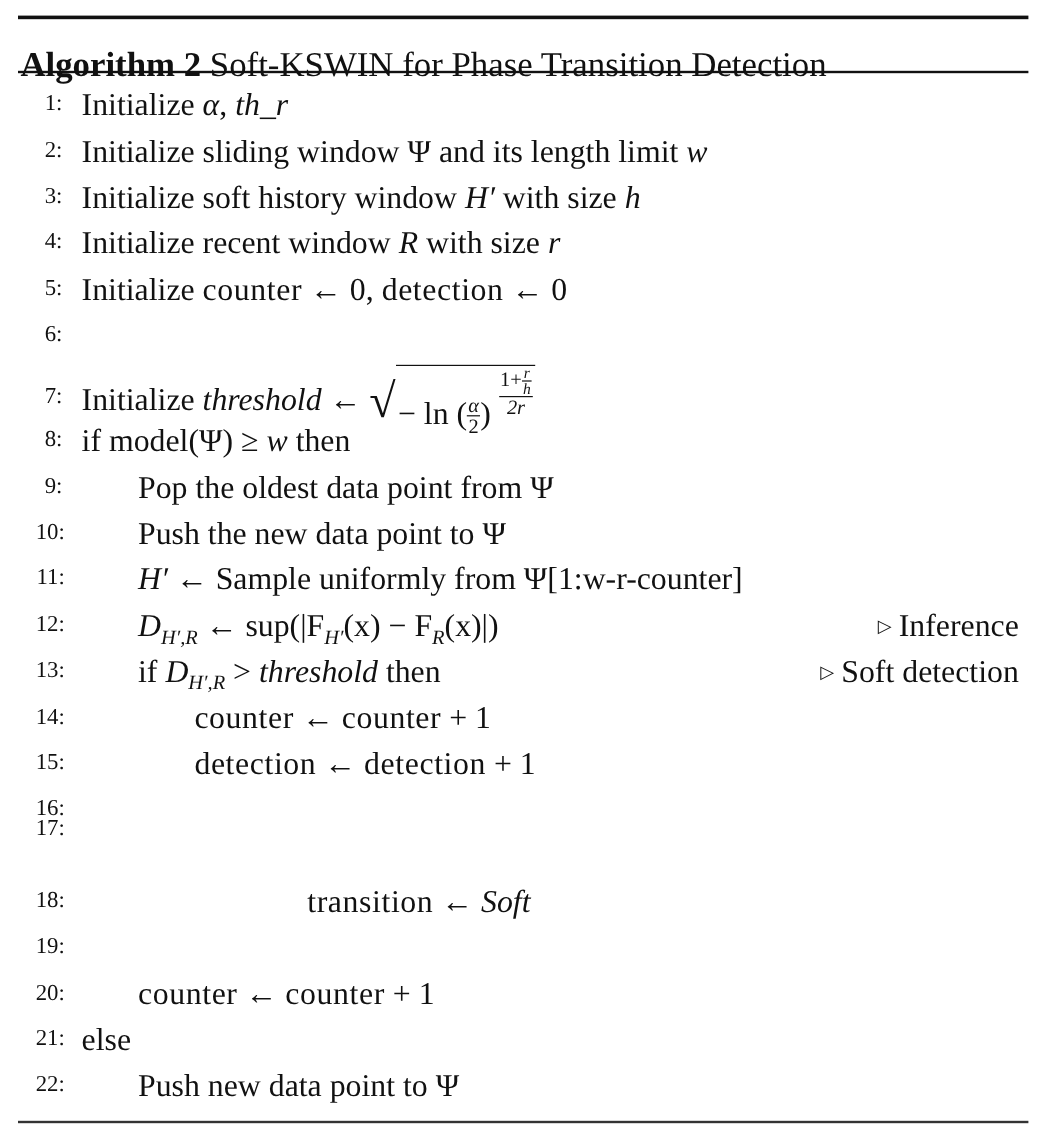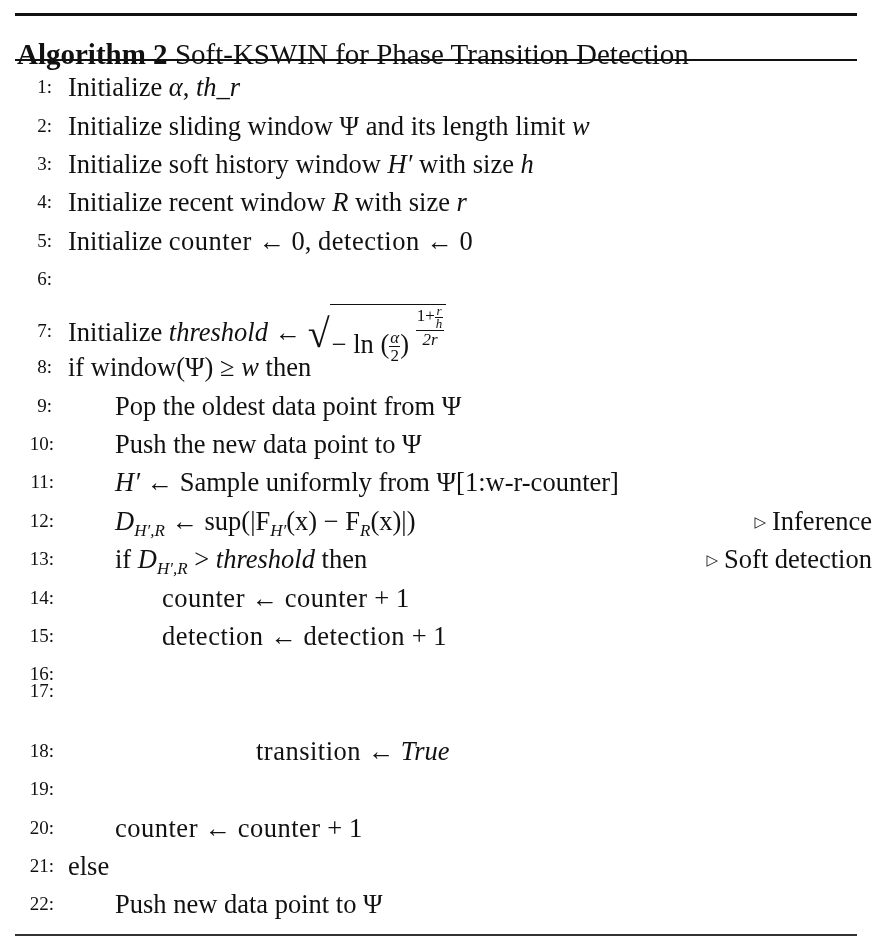--- a/index.html
+++ b/index.html
@@ -29,21 +29,21 @@
     .lnum.narrow { right: 831px; }
     .content { position: absolute; left: 68px; }
     .indent-1 { left: 115px; }
     .indent-2 { left: 162px; }
     .indent-3 { left: 209px; }
     .indent-4 { left: 256px; }
     .kw { font-weight: normal; }
     .it { font-style: italic; }
     .var { letter-spacing: 0.5px; }
     .comment {
-      position: absolute; right: 11px; font-size: 26.5px;
+      position: absolute; right: 34px; font-size: 26.5px;
     }
     .tri { font-size: 15px; vertical-align: 3px; margin-right: 6px; }
     sub { font-size: 17px; line-height: 0; }
 
     
     .sqrt-wrap { display: inline-block; position: relative; vertical-align: middle; }
     .radical { font-size: 40px; vertical-align: -6px; }
     .radicand {
       display: inline-block; border-top: 1.5px solid #111; padding: 0 2px 0 2px;
       vertical-align: middle; line-height: 26px; margin-top: -2px;
@@ -143,21 +143,21 @@
           </span>
         </span>
       </span>
     </span>
   </div>
 
   <div class="line" style="top:348px">
     <span class="lnum narrow">8:</span>
     <span class="content">
       <span class="kw">if</span>
-      <span>window(Ψ) ≥</span>
+      <span>model(Ψ) ≥</span>
       <span class="it">w</span>
       <span class="kw">then</span>
     </span>
   </div>
 
   <div class="line" style="top:387px">
     <span class="lnum narrow">9:</span>
     <span class="content indent-1">Pop the oldest data point from Ψ</span>
   </div>
 
@@ -227,21 +227,21 @@
 
   <div class="line" style="top:672px">
     <span class="lnum">17:</span>
   </div>
 
   <div class="line" style="top:732px">
     <span class="lnum">18:</span>
     <span class="content indent-4">
       <span class="var">transition</span>
       <span>←</span>
-      <span class="it">True</span>
+      <span class="it">Soft</span>
     </span>
   </div>
 
   <div class="line" style="top:770px">
     <span class="lnum">19:</span>
   </div>
 
   <div class="line" style="top:809px">
     <span class="lnum">20:</span>
     <span class="content indent-1">

